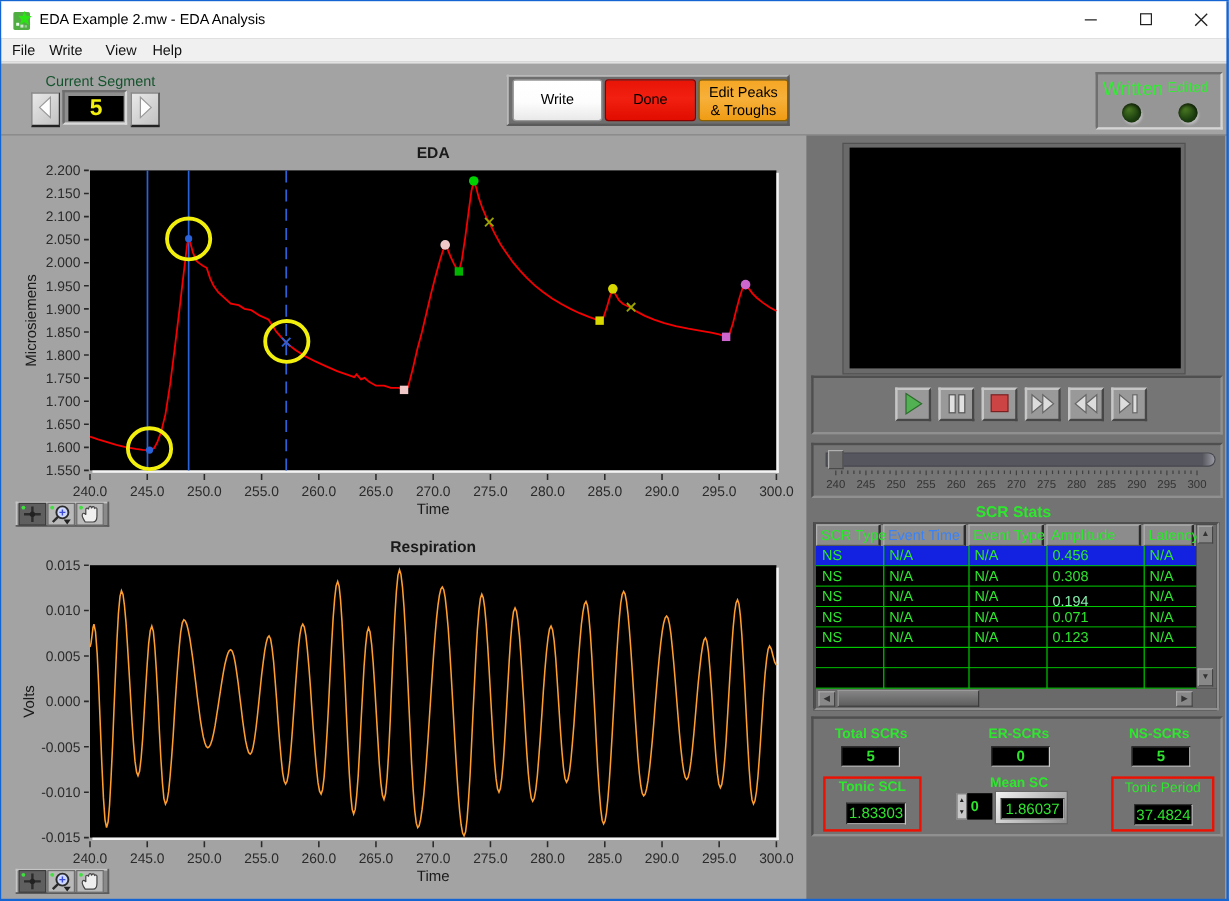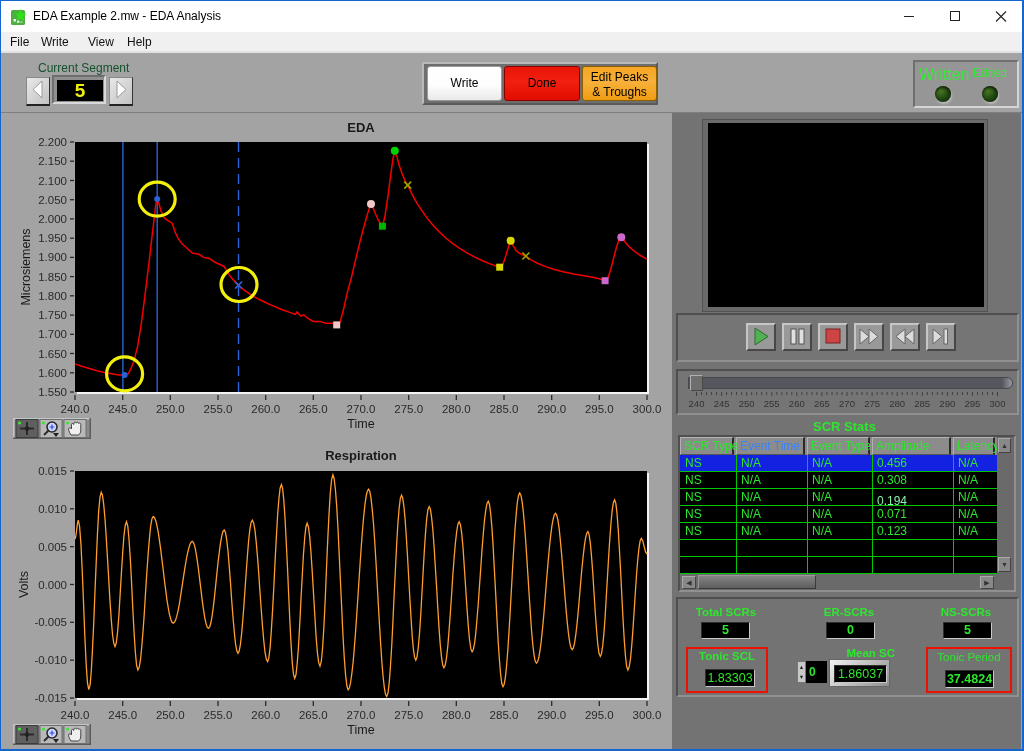--- a/index.html
+++ b/index.html
@@ -410,28 +410,28 @@
 <div class="abs" style="left:4px;top:484px;width:343px;height:100px;border:2px solid #4f4f4f;border-right-color:#909090;border-bottom-color:#909090;box-sizing:border-box;">
 <div class="abs" style="left:3px;top:7px;width:90px;text-align:center;color:#2ee62e;font-size:11.5px;font-weight:bold;white-space:nowrap">Total SCRs</div>
 <div class="abs blkdisp" style="left:23px;top:23px;width:47px;height:15px;line-height:15px">5</div>
 <div class="abs" style="left:126px;top:7px;width:90px;text-align:center;color:#2ee62e;font-size:11.5px;font-weight:bold;white-space:nowrap">ER-SCRs</div>
 <div class="abs blkdisp" style="left:148px;top:23px;width:47px;height:15px;line-height:15px">0</div>
 <div class="abs" style="left:243px;top:7px;width:90px;text-align:center;color:#2ee62e;font-size:11.5px;font-weight:bold;white-space:nowrap">NS-SCRs</div>
 <div class="abs blkdisp" style="left:265px;top:23px;width:47px;height:15px;line-height:15px">5</div>
 <div class="abs" style="left:8px;top:48px;width:82px;height:46px;border:2px solid #ee1000;box-sizing:border-box;"></div>
 <div class="abs" style="left:10px;top:51px;width:78px;text-align:center;color:#2ee62e;font-size:11.5px;font-weight:bold">Tonic SCL</div>
 <div class="abs blkdisp" style="left:27px;top:70px;width:48px;height:16px;line-height:16px;font-weight:normal">1.83303</div>
-<div class="abs" style="left:147px;top:48px;width:70px;text-align:right;color:#2ee62e;font-size:11.5px;font-weight:bold">Mean SC</div>
+<div class="abs" style="left:147px;top:48px;width:70px;text-align:left;color:#2ee62e;font-size:11.5px;font-weight:bold">Mean SC</div>
 <div class="abs" style="left:119px;top:62px;width:9px;height:22px;background:#c8c8c8;border:1px solid #777;box-sizing:border-box;">
         <div style="font-size:5.5px;line-height:10px;text-align:center;color:#222">▲</div>
         <div style="font-size:5.5px;line-height:10px;text-align:center;color:#222">▼</div>
       </div>
 <div class="abs" style="left:128px;top:62px;width:21px;height:22px;background:#000;color:#2ee62e;font-size:12px;font-weight:bold;text-align:left;padding-left:3px;box-sizing:border-box;line-height:22px">0</div>
 <div class="abs" style="left:151px;top:60px;width:61px;height:28px;background:linear-gradient(135deg,#f2f2f2,#8f8f8f);border:1px solid #666;box-sizing:border-box;"></div>
 <div class="abs blkdisp" style="left:156px;top:66px;width:51px;height:16px;line-height:16px;font-weight:normal">1.86037</div>
 <div class="abs" style="left:248px;top:48px;width:86px;height:46px;border:2px solid #ee1000;box-sizing:border-box;"></div>
 <div class="abs" style="left:250px;top:52px;width:82px;text-align:center;color:#2ee62e;font-size:11.5px;font-weight:normal">Tonic Period</div>
-<div class="abs blkdisp" style="left:267px;top:71px;width:47px;height:16px;line-height:16px;font-weight:bold">37.4824</div>
+<div class="abs blkdisp" style="left:267px;top:71px;width:47px;height:16px;line-height:16px;font-weight:normal">37.4824</div>
 </div>
 </div>
 <div class="abs" style="left:0;top:1px;width:1px;height:750px;background:#1464d2"></div>
 <div class="abs" style="left:1022px;top:1px;width:2px;height:750px;background:#1464d2"></div>
 <div class="abs" style="left:0;top:749px;width:1024px;height:2px;background:#1464d2"></div>
 
 </body></html>

